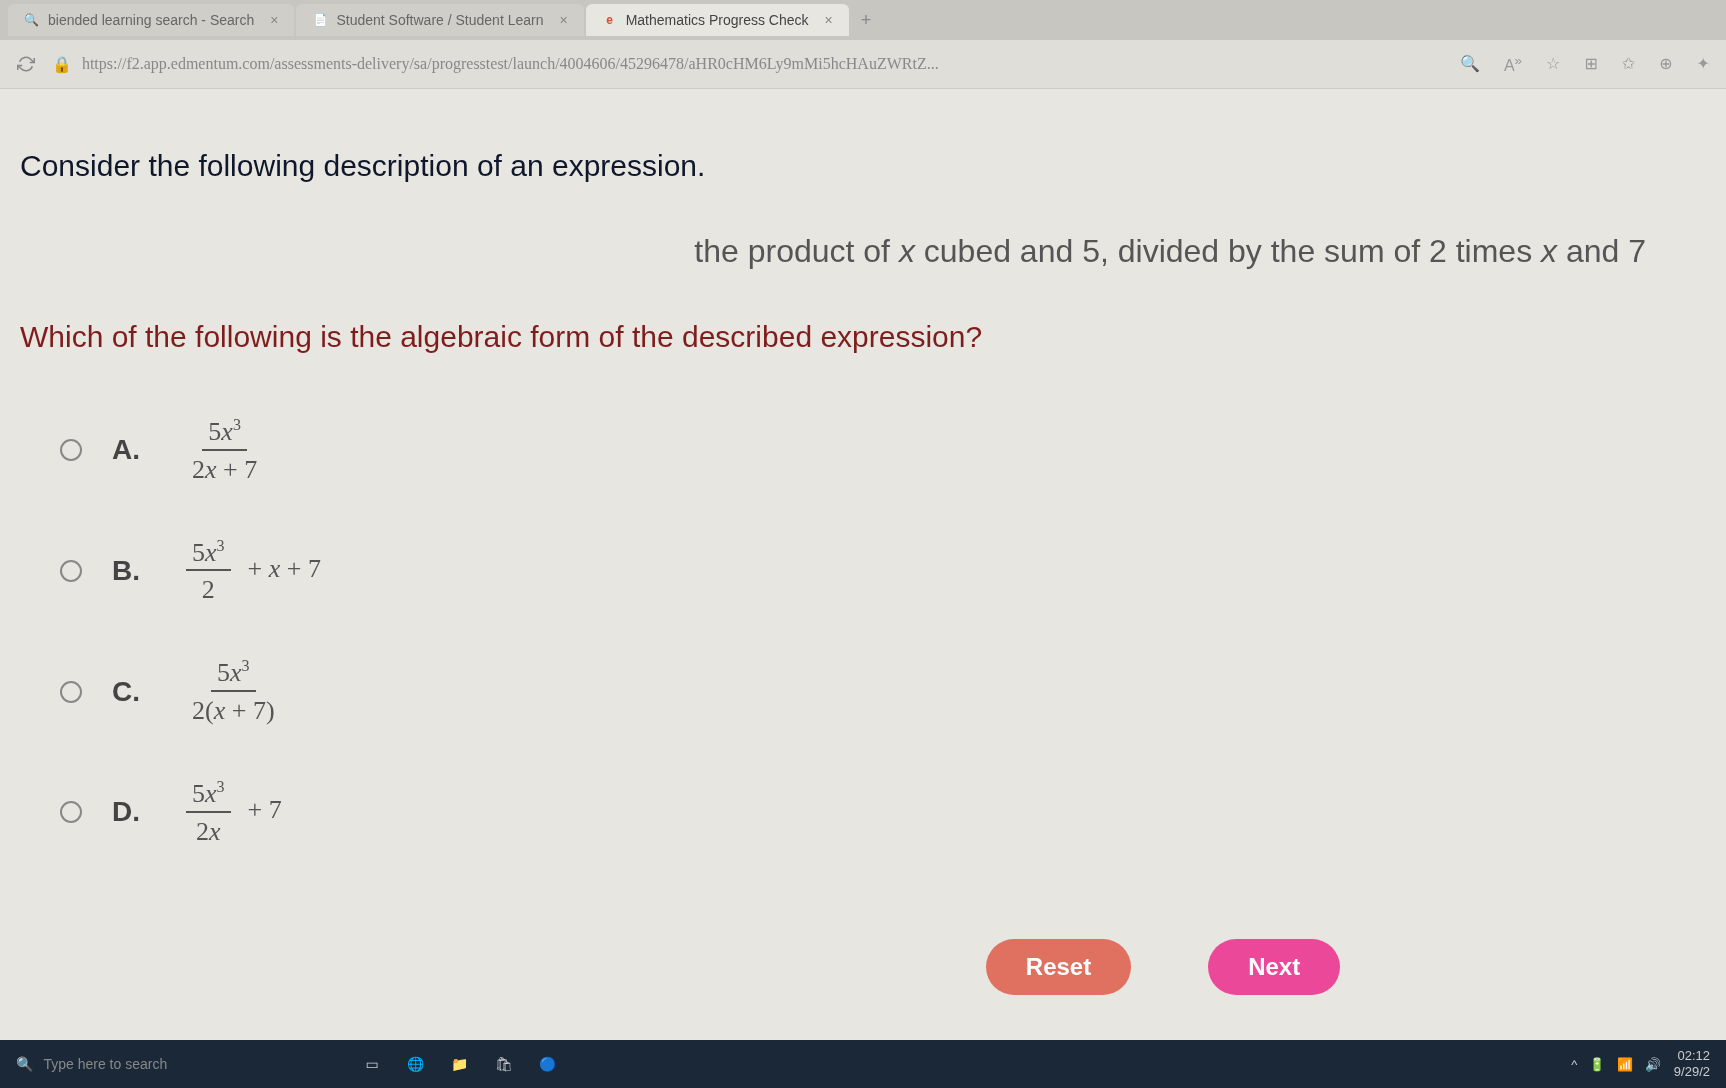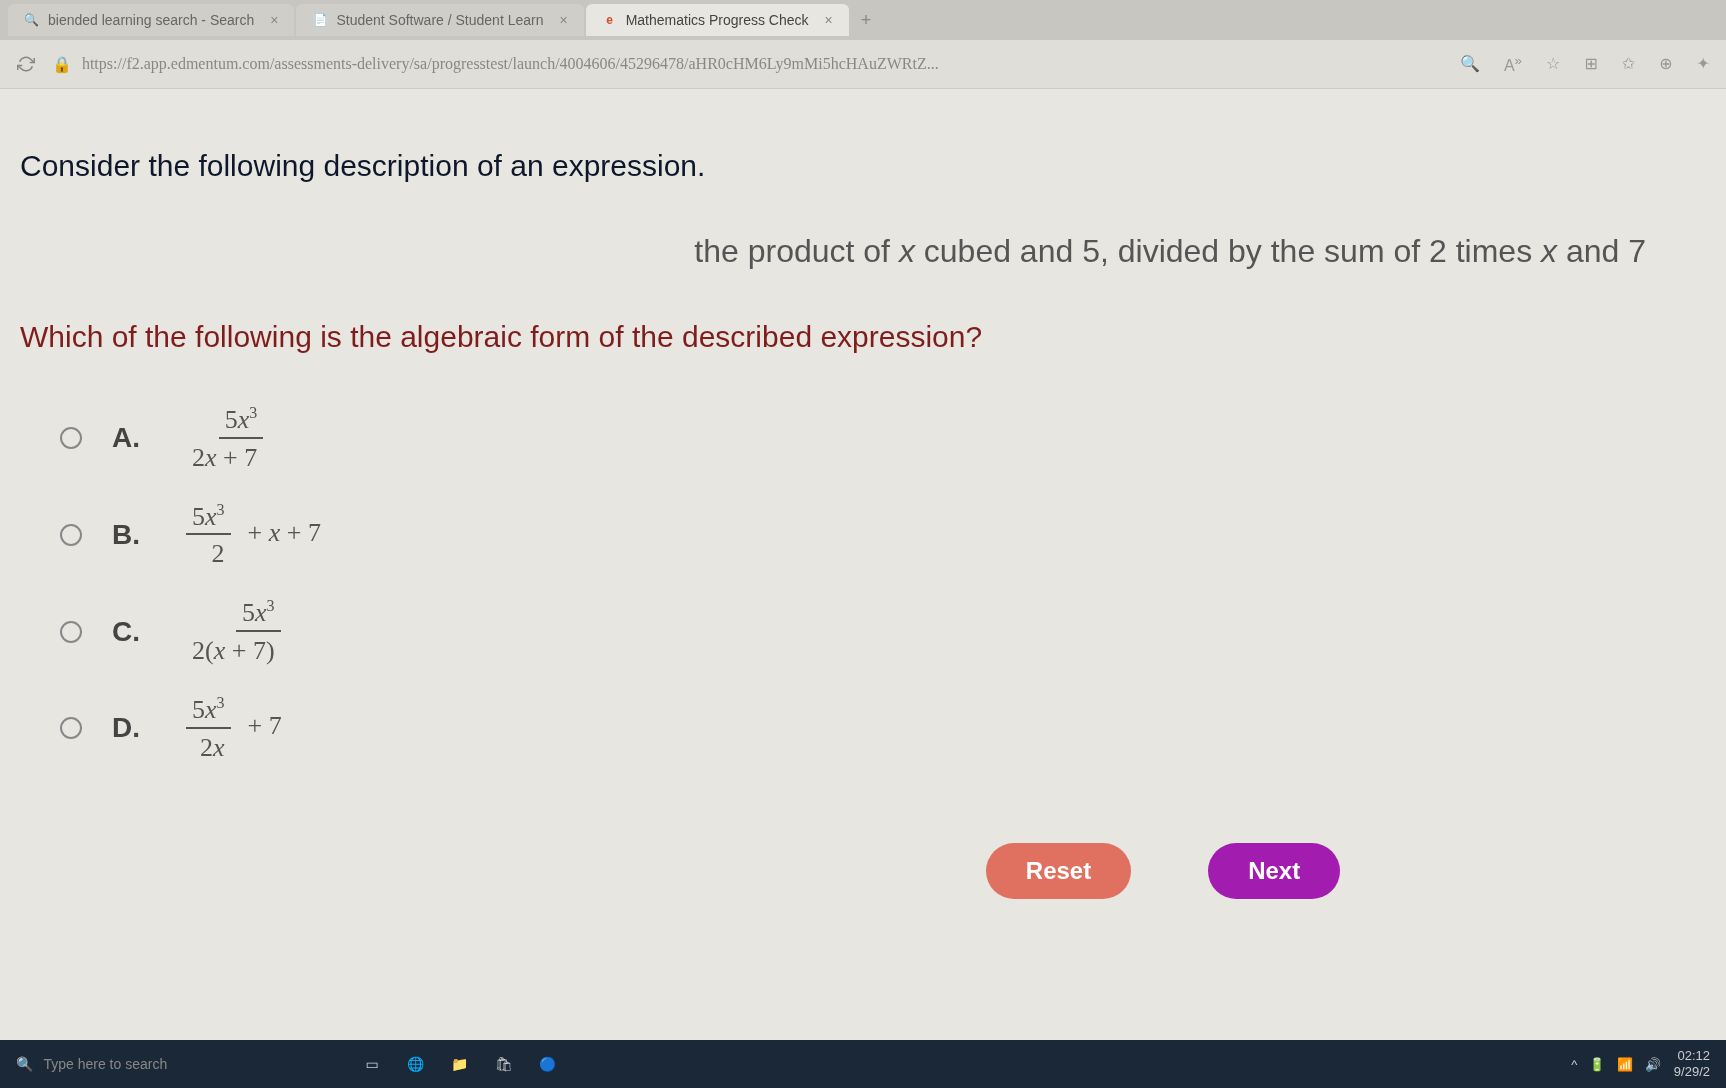--- a/index.html
+++ b/index.html
@@ -145,23 +145,23 @@
       width: 40px;
     }
     .formula {
       font-size: 26px;
       color: #555;
       font-family: 'Times New Roman', serif;
     }
     .fraction {
       display: inline-flex;
       flex-direction: column;
-      align-items: flex-end;
+      align-items: center;
       vertical-align: middle;
-      margin: 0 4px;
+      margin: 12px 4px;
     }
     .numerator {
       border-bottom: 2px solid #555;
       padding: 0 6px 2px 6px;
     }
     .denominator {
       padding: 4px 6px 0 6px;
     }
     .italic-x {
       font-style: italic;
@@ -183,21 +183,21 @@
       border: none;
       font-size: 24px;
       font-weight: bold;
       color: white;
       cursor: pointer;
     }
     .btn-reset {
       background: #e07060;
     }
     .btn-next {
-      background: #a21caf;
+      background: #ec4899;
     }
     .taskbar {
       position: absolute;
       bottom: 0;
       left: 0;
       right: 0;
       height: 48px;
       background: #1a2838;
       display: flex;
       align-items: center;

